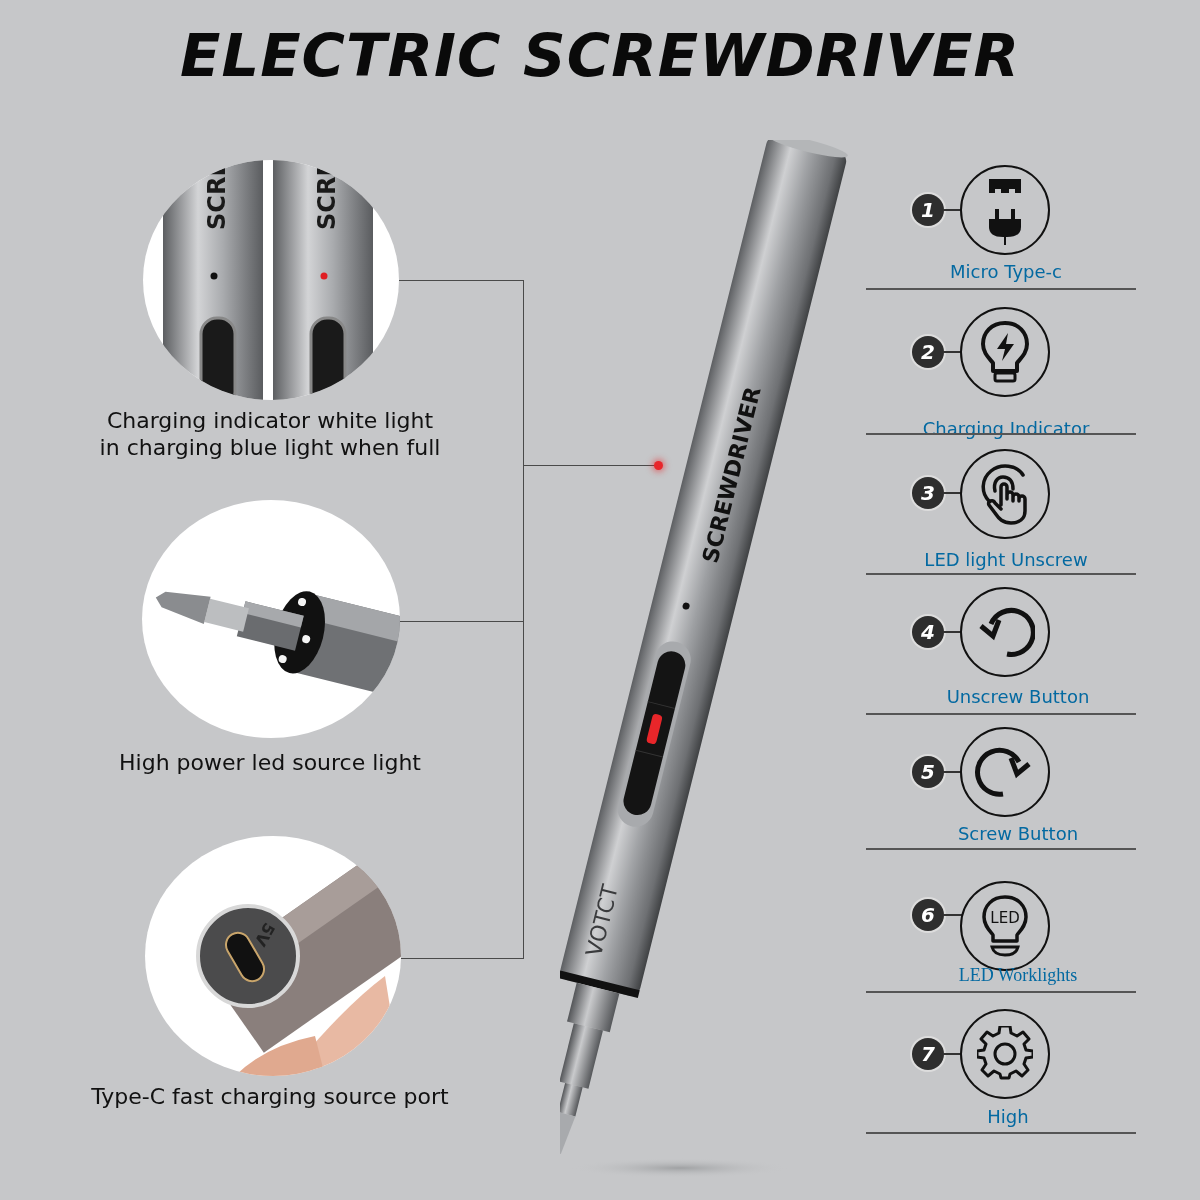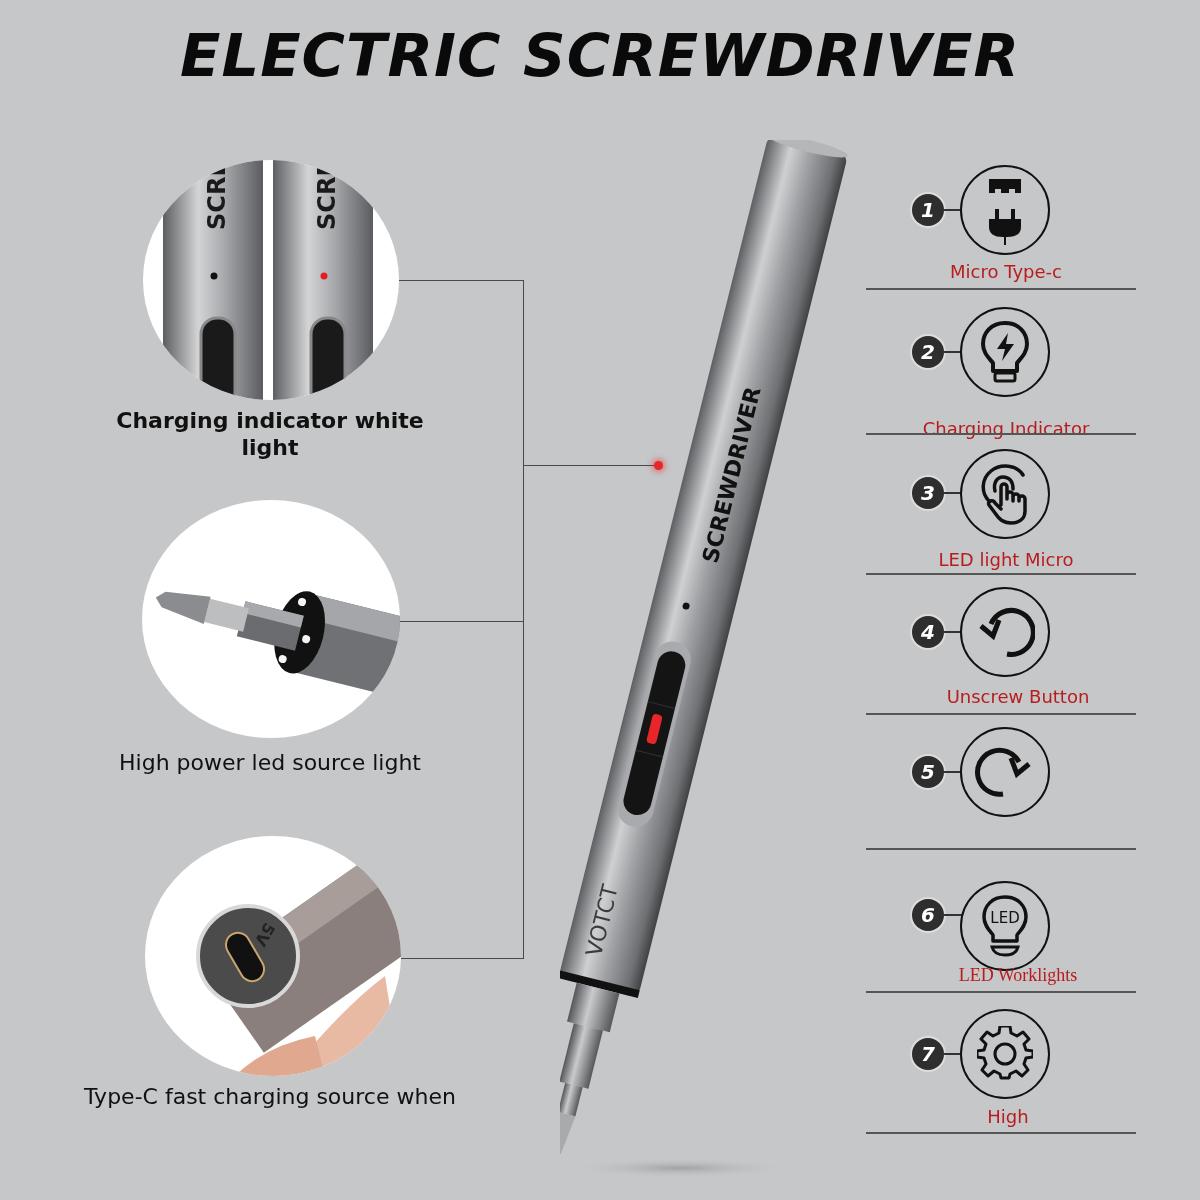--- a/index.html
+++ b/index.html
@@ -40,21 +40,21 @@
     font-family: "DejaVu Sans", sans-serif;
   }
   .feature .stub { position: absolute; left: 78px; width: 18px; height: 2px; background: #333; }
   .feature .ring {
     position: absolute; left: 94px; width: 90px; height: 90px; border-radius: 50%;
     border: 2px solid #111; box-sizing: border-box;
     display: flex; align-items: center; justify-content: center;
   }
   .feature .flabel {
     position: absolute; left: 0; width: 280px; text-align: center;
-    font-size: 18px; font-family: "DejaVu Sans", sans-serif; color: #b91c1c;
+    font-size: 18px; font-family: "DejaVu Sans", sans-serif; color: #0369a1;
   }
   .feature .rule { position: absolute; left: 0; width: 270px; height: 2px; background: #555; }
 </style>
 </head>
 <body>
 
 <div class="title">ELECTRIC SCREWDRIVER</div>
 
 <div class="circle" style="left:143px; top:160px; width:256px; height:240px;">
   <svg width="256" height="240" viewBox="0 0 256 240">
@@ -69,22 +69,23 @@
     <rect x="20" y="0" width="100" height="240" fill="url(#metal)"></rect>
     <rect x="130" y="0" width="100" height="240" fill="url(#metal)"></rect>
     <text x="82" y="70" transform="rotate(-90 82 70)" font-size="24" font-weight="bold" fill="#1a1a1a" font-family="DejaVu Sans, sans-serif">SCRE</text>
     <text x="192" y="70" transform="rotate(-90 192 70)" font-size="24" font-weight="bold" fill="#1a1a1a" font-family="DejaVu Sans, sans-serif">SCRE</text>
     <circle cx="71" cy="116" r="3.5" fill="#111"></circle>
     <circle cx="181" cy="116" r="3.5" fill="#e01e23"></circle>
     <rect x="58" y="158" width="34" height="90" rx="16" fill="#1a1a1a" stroke="#888" stroke-width="3"></rect>
     <rect x="168" y="158" width="34" height="90" rx="16" fill="#1a1a1a" stroke="#888" stroke-width="3"></rect>
   </svg>
 </div>
-<div class="callout-label" style="left:90px; top:407px; width:360px;font-weight:bold;">
+<div class="callout-label" style="left:90px; top:407px; width:360px;">
   <div>Charging indicator white light</div>
+  <div>in charging blue light when full</div>
 </div>
 
 <div class="circle" style="left:142px; top:500px; width:258px; height:238px;">
   <svg width="258" height="238" viewBox="0 0 258 238">
     <g transform="rotate(14 129 119)">
       <rect x="160" y="85" width="140" height="80" fill="#6f7174"></rect>
       <rect x="160" y="85" width="140" height="25" fill="#a4a6a9"></rect>
       <ellipse cx="160" cy="125" rx="24" ry="42" fill="#111"></ellipse>
       <circle cx="155" cy="95" r="4" fill="#f4f4f4"></circle>
       <circle cx="168" cy="130" r="4" fill="#f4f4f4"></circle>
@@ -107,21 +108,21 @@
     <g transform="rotate(-35 100 120)">
       <rect x="60" y="110" width="250" height="100" fill="#8a7f7c"></rect>
       <rect x="60" y="110" width="250" height="30" fill="#a89d99"></rect>
     </g>
     <circle cx="103" cy="120" r="50" fill="#4b4b4c" stroke="#d8d8d8" stroke-width="4"></circle>
     <rect x="88" y="95" width="24" height="52" rx="12" fill="#111" stroke="#c9a56b" stroke-width="2" transform="rotate(-30 100 121)"></rect>
     <text x="120" y="98" font-size="16" fill="#222" font-weight="bold" font-family="DejaVu Sans, sans-serif" transform="rotate(120 124 92)">5V</text>
   </svg>
 </div>
 <div class="callout-label" style="left:80px; top:1083px; width:380px;">
-  <div>Type-C fast charging source when</div>
+  <div>Type-C fast charging source port</div>
 </div>
 
 <div class="conn" style="left:399px; top:280px; width:124px; height:1px;"></div>
 <div class="conn" style="left:400px; top:621px; width:123px; height:1px;"></div>
 <div class="conn" style="left:401px; top:958px; width:122px; height:1px;"></div>
 <div class="conn" style="left:523px; top:280px; width:1px; height:679px;"></div>
 <div class="conn" style="left:523px; top:465px; width:135px; height:1px;"></div>
 <div style="position:absolute; left:654px; top:461px; width:9px; height:9px; border-radius:50%; background:#e8262a; box-shadow:0 0 6px 2px rgba(232,38,42,0.55);"></div>
 
 <svg style="position:absolute; left:560px; top:140px;" width="300" height="1060" viewBox="0 0 300 1060">
@@ -196,21 +197,21 @@
 <div class="feature" style="top:437px;">
   <div class="badge" style="top:40px;">3</div>
   <div class="stub" style="top:55px;"></div>
   <div class="ring" style="top:12px;">
     <svg width="60" height="66" viewBox="0 0 60 66">
       <path d="M14 40 C6 32 6 18 16 10 C26 2 42 4 48 14" fill="none" stroke="#111" stroke-width="3.5" stroke-linecap="round"></path>
       <path d="M20 30 C18 22 22 16 28 16 C34 16 38 20 38 28" fill="none" stroke="#111" stroke-width="3.5" stroke-linecap="round"></path>
       <path d="M26 44 V26 C26 22 32 22 32 26 V38 M32 34 C32 30 38 30 38 34 V40 M38 36 C38 32 44 32 44 36 V40 M44 38 C44 34 50 34 50 38 V50 C50 58 44 62 36 62 C28 62 24 58 20 52 L14 44 C12 40 18 38 20 42 L26 48" fill="none" stroke="#111" stroke-width="3.5" stroke-linejoin="round" stroke-linecap="round"></path>
     </svg>
   </div>
-  <div class="flabel" style="top:112px;">LED light Micro</div>
+  <div class="flabel" style="top:112px;">LED light Unscrew</div>
   <div class="rule" style="top:136px;"></div>
 </div>
 
 <div class="feature" style="top:575px;">
   <div class="badge" style="top:41px;">4</div>
   <div class="stub" style="top:56px;"></div>
   <div class="ring" style="top:12px;">
     <svg width="60" height="60" viewBox="0 0 60 60">
       <path d="M16 22 A22 22 0 1 1 32 52" fill="none" stroke="#111" stroke-width="5" stroke-linecap="butt"></path>
       <path d="M6 24 L18 34 L24 18" fill="none" stroke="#111" stroke-width="5" stroke-linejoin="miter"></path>
@@ -222,20 +223,21 @@
 
 <div class="feature" style="top:715px;">
   <div class="badge" style="top:41px;">5</div>
   <div class="stub" style="top:56px;"></div>
   <div class="ring" style="top:12px;">
     <svg width="60" height="60" viewBox="0 0 60 60">
       <path d="M44 20 A22 22 0 1 0 28 52" fill="none" stroke="#111" stroke-width="5" stroke-linecap="butt"></path>
       <path d="M54 22 L42 32 L36 16" fill="none" stroke="#111" stroke-width="5" stroke-linejoin="miter"></path>
     </svg>
   </div>
+  <div class="flabel" style="top:108px; left:12px;">Screw Button</div>
   <div class="rule" style="top:133px;"></div>
 </div>
 
 <div class="feature" style="top:855px;">
   <div class="badge" style="top:44px;">6</div>
   <div class="stub" style="top:59px;"></div>
   <div class="ring" style="top:26px;">
     <svg width="54" height="66" viewBox="0 0 54 66">
       <path d="M27 4 C14 4 6 13 6 24 C6 32 11 37 15 42 V48 H39 V42 C43 37 48 32 48 24 C48 13 40 4 27 4 Z" fill="none" stroke="#111" stroke-width="3.5" stroke-linejoin="round"></path>
       <path d="M14 54 H40 Q38 62 27 62 Q16 62 14 54 Z" fill="none" stroke="#111" stroke-width="3"></path>

